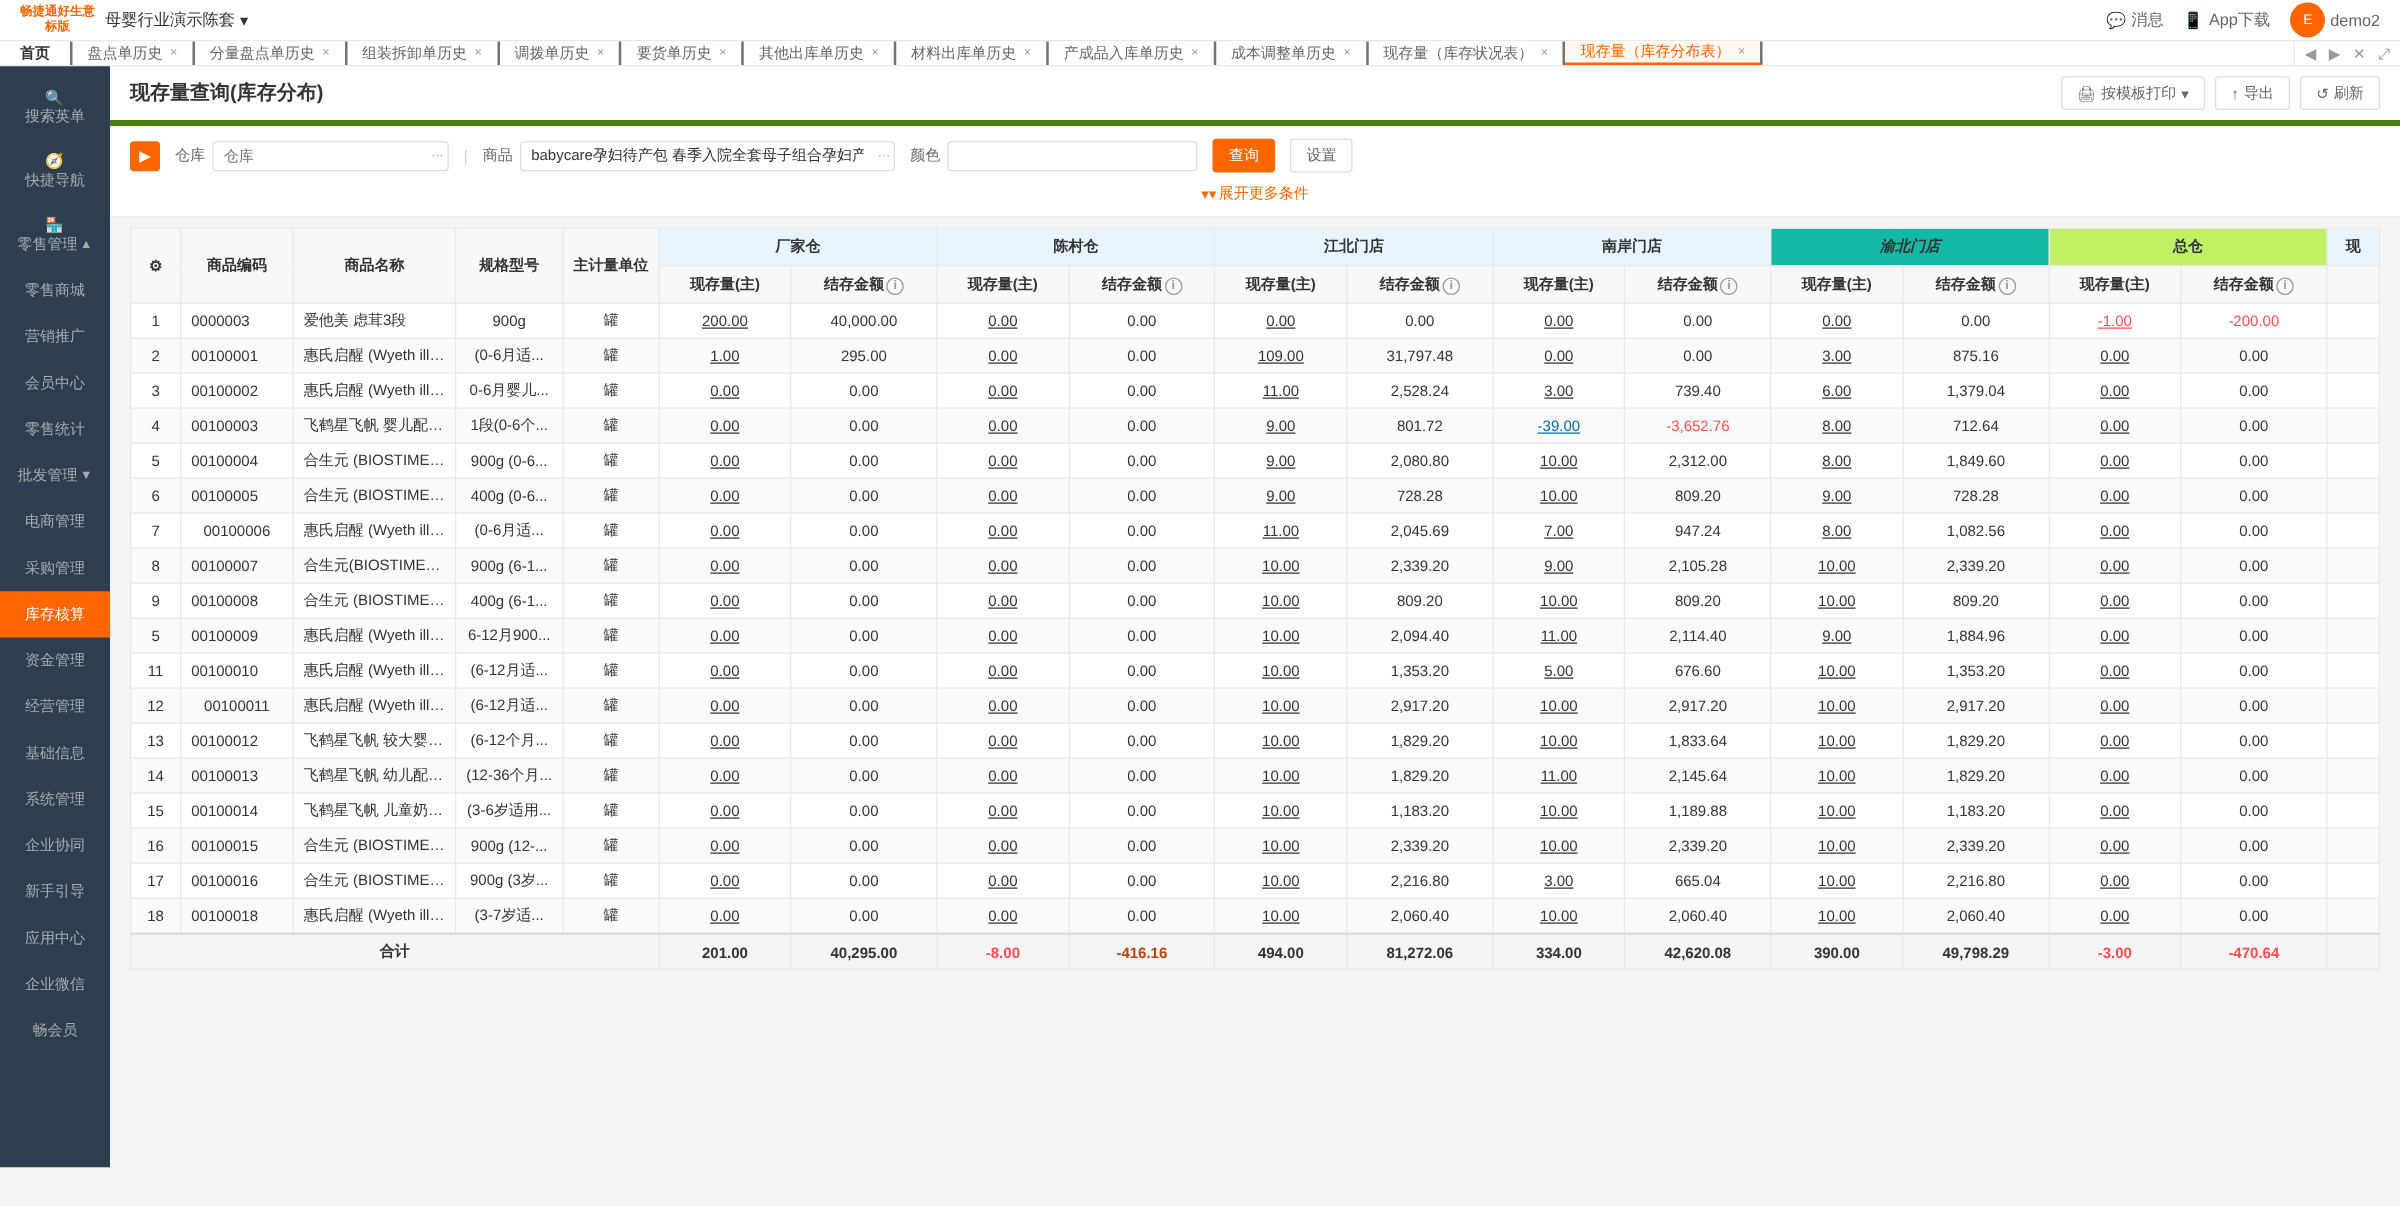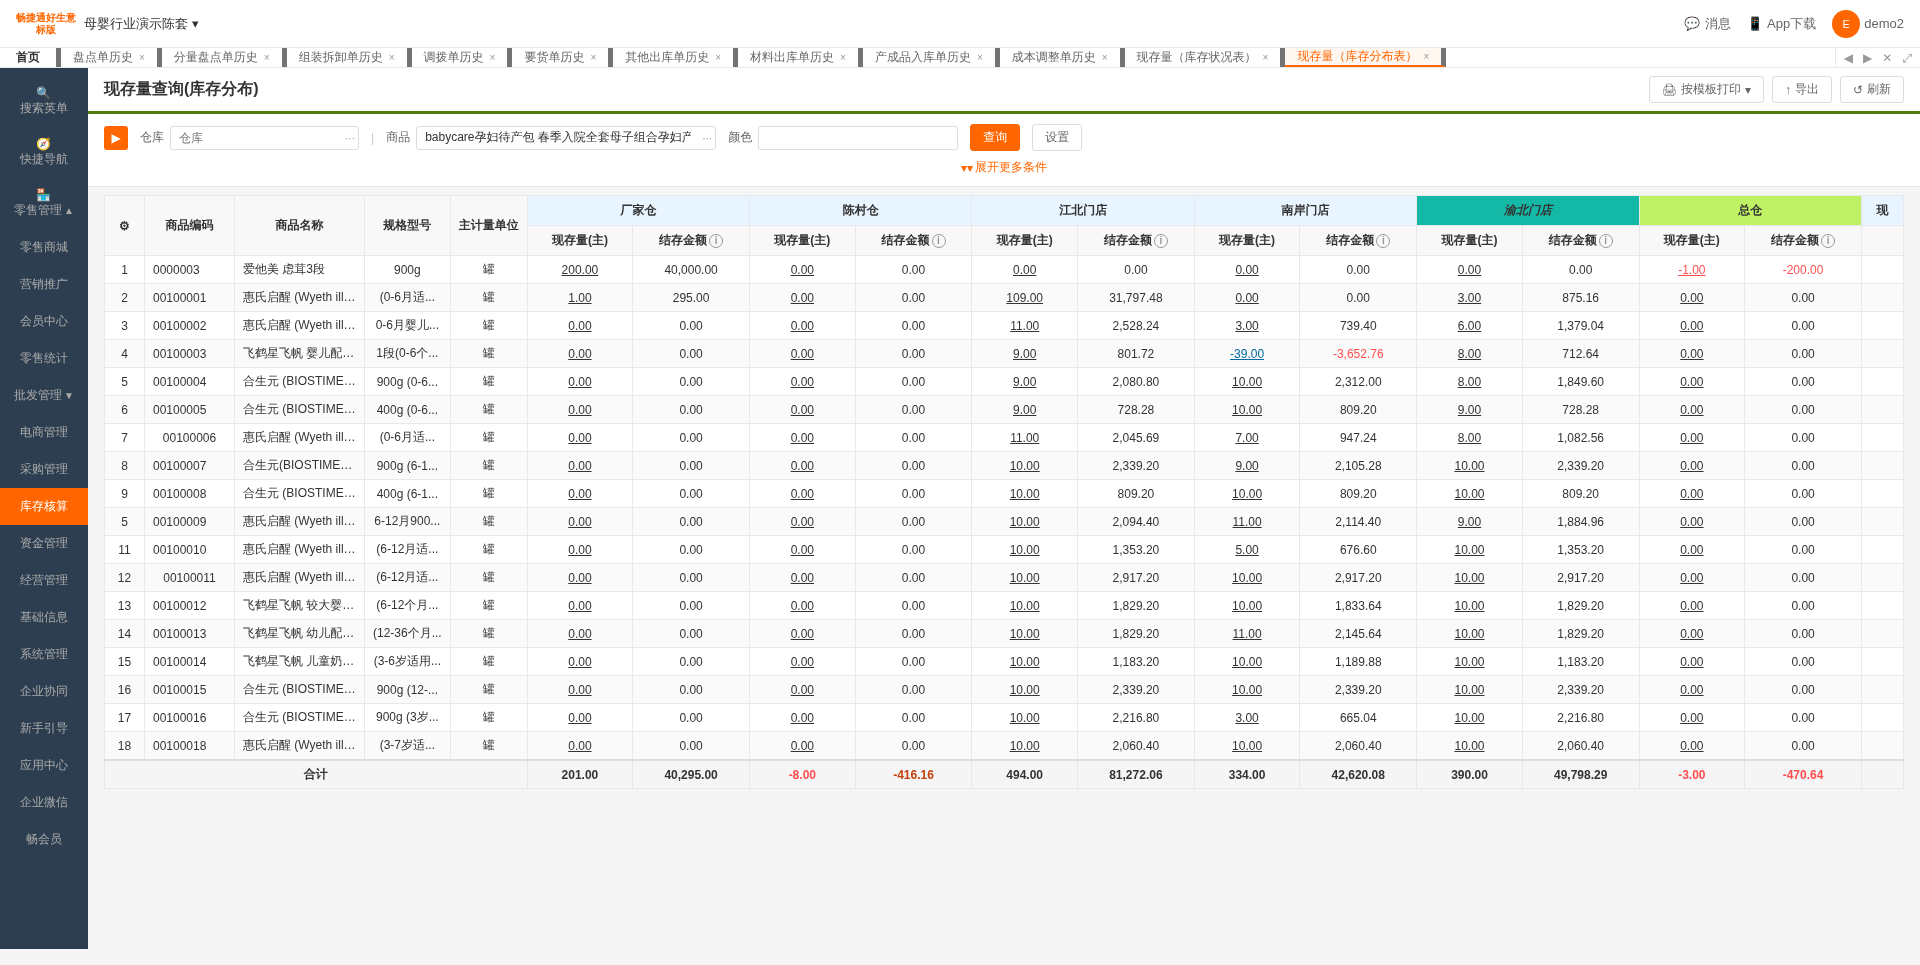--- a/index.html
+++ b/index.html
@@ -1,45 +1,45 @@
 <!DOCTYPE html>
 <html><head>
   <meta charset="utf-8">
   <style>
     * { box-sizing: border-box; margin: 0; padding: 0; }
     body { font-family: "Microsoft YaHei", Arial, sans-serif; font-size: 12px; background: #f5f5f5; color: #333; overflow: hidden; }
     
     
-    .top-bar { height: 48px; background: #fff; display: flex; align-items: center; justify-content: space-between; padding: 0 16px; border-bottom: 1px solid #e8e8e8; }
+    .top-bar { height: 33px; background: #fff; display: flex; align-items: center; justify-content: space-between; padding: 0 16px; border-bottom: 1px solid #e8e8e8; }
     .top-bar-left { display: flex; align-items: center; gap: 8px; }
     .logo-area { display: flex; flex-direction: column; align-items: center; }
     .logo-text { font-size: 10px; color: #ff6600; font-weight: bold; line-height: 1.2; }
     .top-bar-right { display: flex; align-items: center; gap: 16px; }
     .top-bar-right span { font-size: 13px; color: #666; cursor: pointer; display: flex; align-items: center; gap: 4px; }
     .avatar { width: 28px; height: 28px; border-radius: 50%; background: #ff6600; display: flex; align-items: center; justify-content: center; color: white; font-size: 11px; }
     .company-selector { font-size: 13px; color: #333; cursor: pointer; display: flex; align-items: center; gap: 4px; }
-    .tab-item { display: inline-flex; align-items: center; padding: 0 12px; font-size: 12px; color: #666; cursor: pointer; border-right: 5px solid #737373; gap: 4px; flex-shrink: 0; }
+    .tab-item { display: inline-flex; align-items: center; padding: 0 12px; font-size: 12px; color: #666; cursor: pointer; border-right: 2px solid #737373; gap: 4px; flex-shrink: 0; }
     .tab-item:first-child { padding: 0 16px; font-weight: bold; color: #333; }
     .tab-item.active { color: #ff6600; border-bottom: 2px solid #ff6600; background: #fff7f0; }
     .tab-close { font-size: 10px; color: #999; cursor: pointer; margin-left: 2px; }
 
     
     .layout { display: flex; height: calc(965px - 84px); }
     
     
     .sidebar { width: 88px; background: #2c3e50; display: flex; flex-direction: column; align-items: center; padding-top: 8px; overflow-y: auto; flex-shrink: 0; }
     .sidebar::-webkit-scrollbar { display: none; }
     .sidebar-item { width: 100%; text-align: center; padding: 10px 4px; cursor: pointer; color: #aaa; font-size: 12px; }
     .sidebar-item.active { color: #fff; background: #ff6600; }
 
     
     .main-content { flex: 1; overflow: hidden; display: flex; flex-direction: column; background: #f5f5f5; }
     
     
-    .page-header { background: #fff; padding: 8px 16px; display: flex; align-items: center; justify-content: space-between; border-bottom: 3px solid #4d7c0f; }
+    .page-header { background: #fff; padding: 8px 16px; display: flex; align-items: center; justify-content: space-between; border-bottom: 5px solid #4d7c0f; }
     .page-title { font-size: 16px; font-weight: bold; color: #333; }
     .page-actions { display: flex; gap: 8px; align-items: center; }
     .btn { padding: 4px 12px; border: 1px solid #ddd; background: #fff; color: #666; font-size: 12px; cursor: pointer; border-radius: 3px; display: flex; align-items: center; gap: 4px; }
     .btn-primary { background: #ff6600; color: #fff; border-color: #ff6600; }
 
     
     .search-area { background: #fff; padding: 10px 16px; border-bottom: 1px solid #e8e8e8; }
     .search-row { display: flex; align-items: center; gap: 12px; flex-wrap: nowrap; }
     .search-field { display: flex; align-items: center; gap: 6px; }
     .search-label { color: #666; white-space: nowrap; font-size: 12px; }

